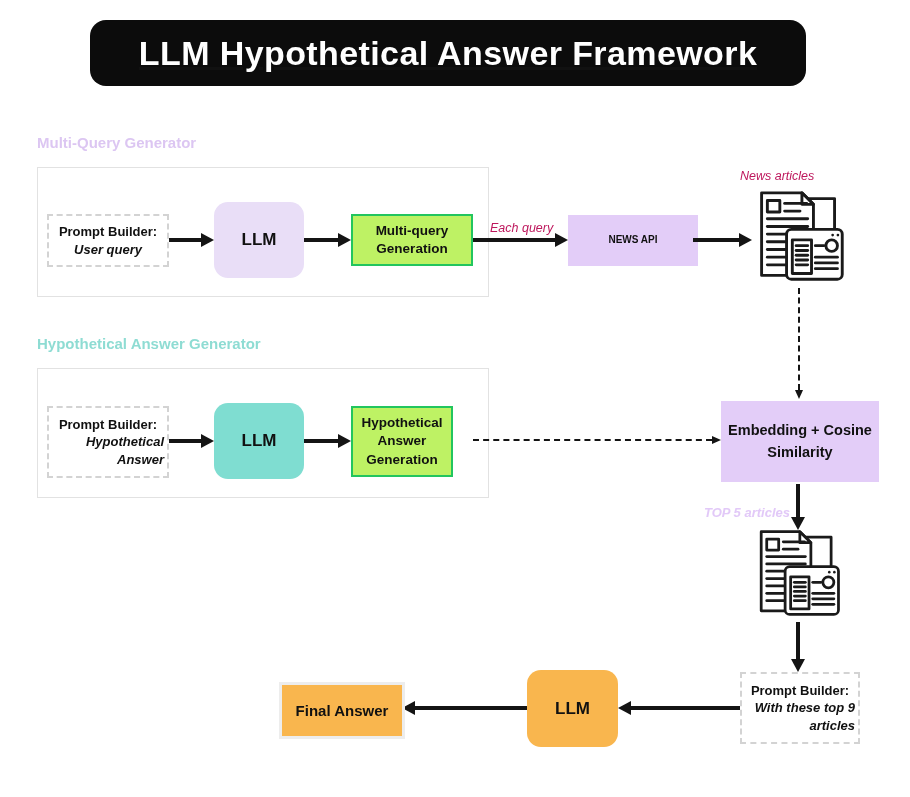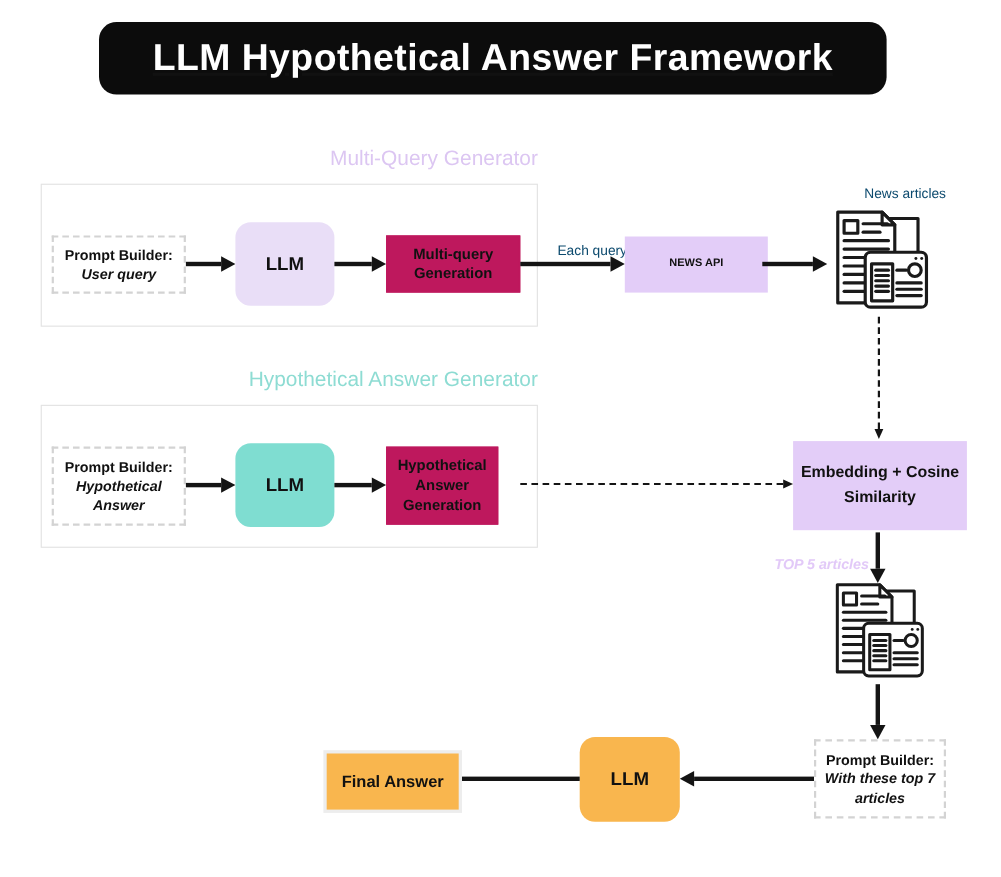--- a/index.html
+++ b/index.html
@@ -3,55 +3,55 @@
 <meta charset="utf-8">
 <style>
   html,body { margin:0; padding:0; background:#ffffff; }
   body { font-family:"Liberation Sans", sans-serif; color:var(--ink,#111); }
   .canvas { position:relative; width:910px; height:797px; background:#fff; overflow:hidden; }
 
   .title-banner { position:absolute; left:90px; top:20px; width:716px; height:66px;
     background:#0c0c0c; border-radius:16px; display:flex; align-items:center; justify-content:center;text-decoration:underline; }
   .title-banner span { color:#ffffff; font-weight:bold; font-size:34px; letter-spacing:.4px; }
 
-  .section-heading { position:absolute; left:37px; width:452px; text-align:right;
-    font-weight:normal; font-size:19px; }
+  .section-heading { position:absolute; left:37px; width:452px; text-align:left;
+    font-weight:bold; font-size:15px; }
   .heading-mq { color:var(--heading-lavender,#dcc6f2); }
   .heading-ha { color:var(--heading-teal,#8edcd3); }
 
   .container-box { position:absolute; border:1px solid #e2e2e2; background:#fff; box-sizing:border-box; }
 
   .node { position:absolute; display:flex; flex-direction:column; align-items:center;
     justify-content:center; text-align:center; font-weight:bold; box-sizing:border-box; }
   .pb { border:2px dashed #d3d3d3; background:#fff; font-size:13px; line-height:1.35; padding:3px; }
-  .pb .detail { font-style:italic; }
-  .outbox { border:2px solid #be185d; background:#be185d; font-size:13.5px; line-height:1.35; padding:3px; }
+  .pb .detail { font-style:italic;text-align:right; }
+  .outbox { border:2px solid #22c55e; background:#bef264; font-size:13.5px; line-height:1.35; padding:3px; }
   .llm-box { font-size:17px;border-radius:14px; }
   .fill-box { font-size:15px; line-height:1.45; padding:4px; }
-  .shadowed { box-shadow:0 0 0 3px #ededed;margin-left:15px; }
+  .shadowed { box-shadow:0 0 0 3px #ededed; }
 
   
   .arrow { position:absolute; }
   .arrow.right { height:0; border-top:4px solid #141414; }
   .arrow.right::after { content:''; position:absolute; left:100%; top:-9px;
     border-left:13px solid #141414; border-top:7px solid transparent; border-bottom:7px solid transparent; }
   .arrow.left { height:0; border-top:4px solid #141414; }
   .arrow.left::after { content:''; position:absolute; right:100%; top:-9px;
     border-right:13px solid #141414; border-top:7px solid transparent; border-bottom:7px solid transparent; }
   .arrow.down { width:0; border-left:4px solid #141414; }
   .arrow.down::after { content:''; position:absolute; top:100%; left:-9px;
     border-top:13px solid #141414; border-left:7px solid transparent; border-right:7px solid transparent; }
   .arrow.dash-right { height:0; border-top:2px dashed #141414; }
   .arrow.dash-right::after { content:''; position:absolute; left:100%; top:-5px;
     border-left:9px solid #141414; border-top:4px solid transparent; border-bottom:4px solid transparent; }
   .arrow.dash-down { width:0; border-left:2px dashed #141414; }
   .arrow.dash-down::after { content:''; position:absolute; top:100%; left:-5px;
     border-top:9px solid #141414; border-left:4px solid transparent; border-right:4px solid transparent; }
 
-  .note { position:absolute; color:#0c4a6e; font-size:12.5px; text-align:right; }
+  .note { position:absolute; font-style:italic; color:#be185d; font-size:12.5px; text-align:left; }
   .top5 { position:absolute; font-style:italic; font-weight:bold; color:var(--top-label,#e2c9f8);
     font-size:13px; text-align:right; }
   .icon-wrap { position:absolute; }
 </style>
 </head>
 <body>
 
 <div class="canvas">
 
   <div class="title-banner">
@@ -180,21 +180,21 @@
       <line x1="66" y1="71" x2="89" y2="71"></line>
       <line x1="66" y1="77" x2="89" y2="77"></line>
       <line x1="66" y1="83" x2="89" y2="83"></line>
     </svg>
   </div>
 
   <div class="arrow down" style="left:796px; top:622px; height:37px;"></div>
 
   <div class="node pb" style="left:740px; top:672px; width:120px; height:72px;">
     <span>Prompt Builder:</span>
-    <span class="detail">With these top 7 articles</span>
+    <span class="detail">With these top 9 articles</span>
   </div>
 
   <div class="arrow left" style="left:631px; top:706px; width:109px;"></div>
 
   <div class="node llm-box" style="left:527px; top:670px; width:91px; height:77px; background:var(--orange,#f9b64e);">
     <span>LLM</span>
   </div>
 
   <div class="arrow left" style="left:415px; top:706px; width:112px;"></div>
 

